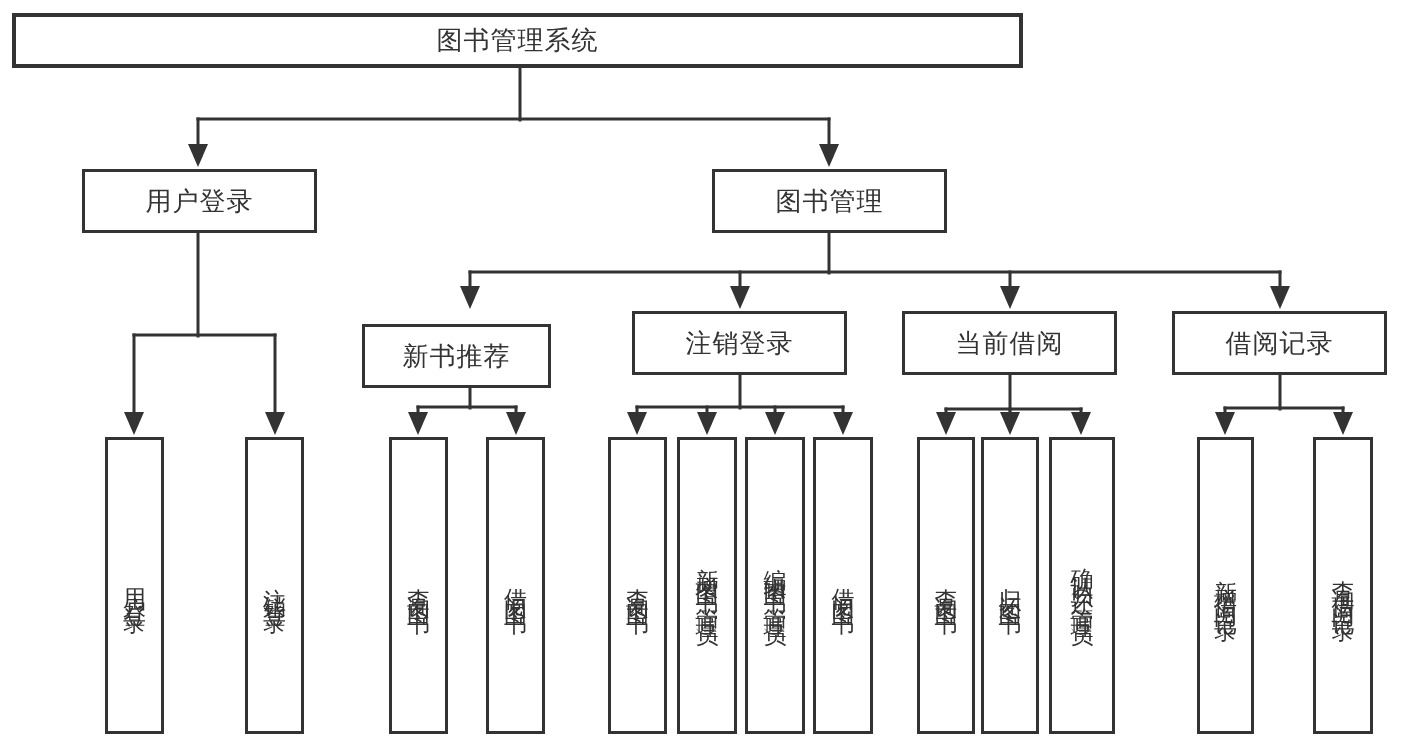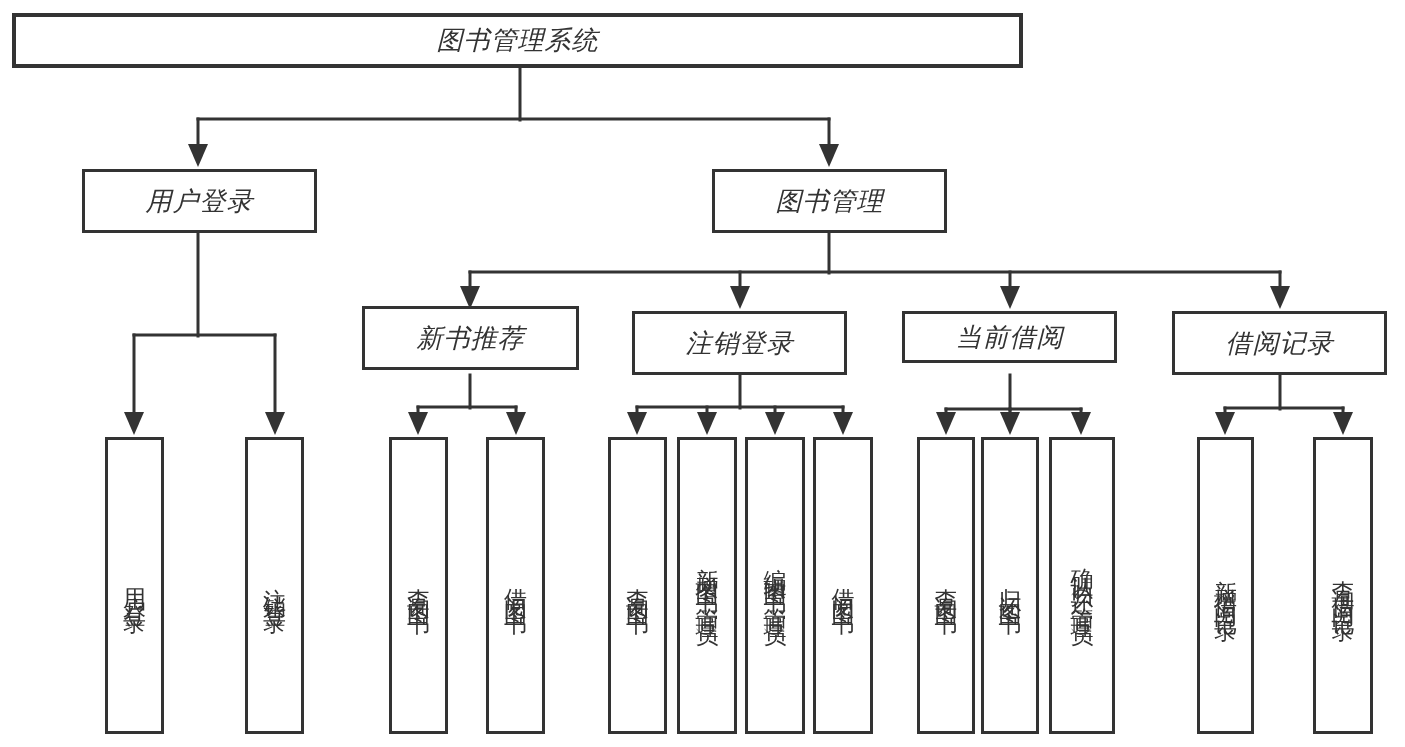--- a/index.html
+++ b/index.html
@@ -11,21 +11,21 @@
     overflow:hidden;
   }
   #connectors { position:absolute; left:0; top:0; z-index:1; color:var(--line,#333333); }
   .node {
     position:absolute; box-sizing:border-box;
     border:3px solid var(--line,#333333); background:#ffffff;
     display:flex; align-items:center; justify-content:center;
     z-index:2;
   }
   .root { border-width:4px; }
-  .hbox { font-size:26px; letter-spacing:1px; white-space:nowrap;font-style:italic; }
+  .hbox { font-size:26px; letter-spacing:1px; white-space:nowrap; }
   .vbox .vtext {
     writing-mode:vertical-rl; text-orientation:mixed;
     font-size:23px; letter-spacing:8px; line-height:1; white-space:nowrap;
   }
   .watermark {
     position:absolute; left:1185px; top:713px; z-index:5;
     font-size:20px; letter-spacing:0.5px; white-space:nowrap;
     color:var(--watermark,#ababab);
   }
 </style>
@@ -93,27 +93,27 @@
     <span>图书管理系统</span>
   </div>
 
   <div class="node hbox" style="left:82px;top:169px;width:235px;height:64px">
     <span>用户登录</span>
   </div>
   <div class="node hbox" style="left:712px;top:169px;width:235px;height:64px">
     <span>图书管理</span>
   </div>
 
-  <div class="node hbox" style="left:362px;top:306px;width:217px;height:64px">
+  <div class="node hbox" style="left:362px;top:324px;width:189px;height:64px">
     <span>新书推荐</span>
   </div>
   <div class="node hbox" style="left:632px;top:311px;width:215px;height:64px">
     <span>注销登录</span>
   </div>
-  <div class="node hbox" style="left:902px;top:311px;width:215px;height:52px">
+  <div class="node hbox" style="left:902px;top:311px;width:215px;height:64px">
     <span>当前借阅</span>
   </div>
   <div class="node hbox" style="left:1172px;top:311px;width:215px;height:64px">
     <span>借阅记录</span>
   </div>
 
   <div class="node vbox" style="left:105px;top:437px;width:59px;height:297px">
     <span class="vtext">用户登录</span>
   </div>
   <div class="node vbox" style="left:245px;top:437px;width:59px;height:297px">

